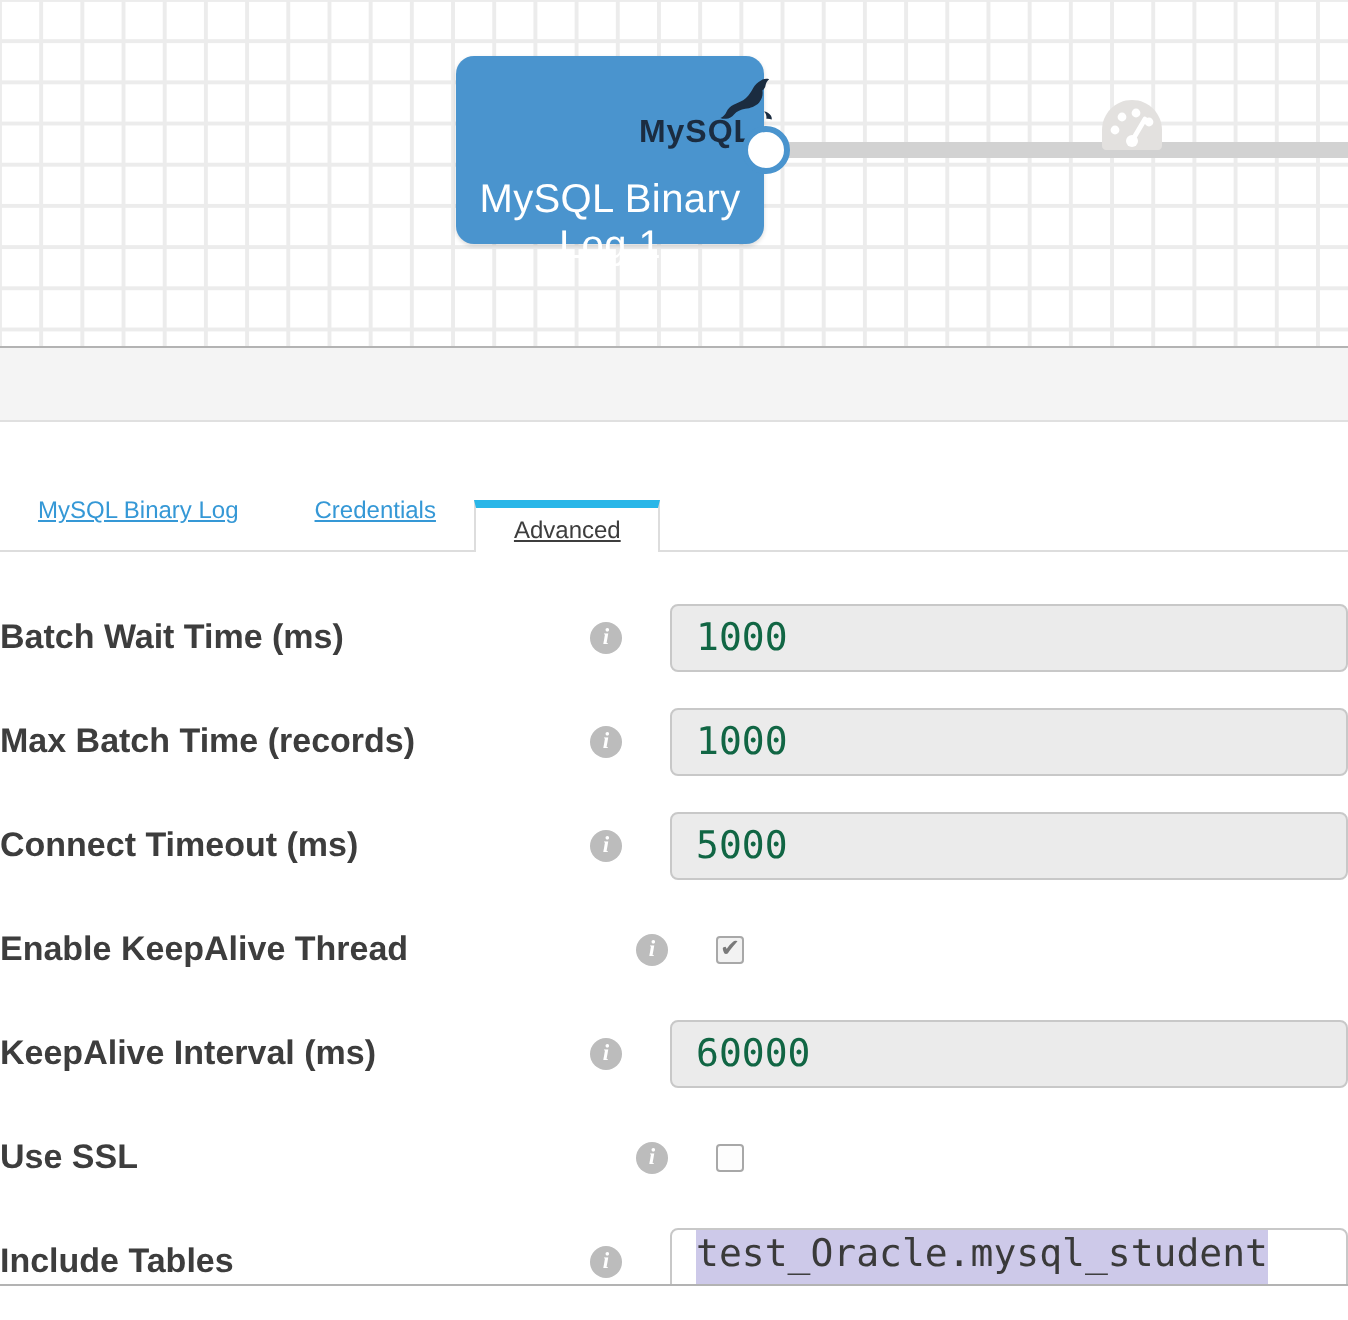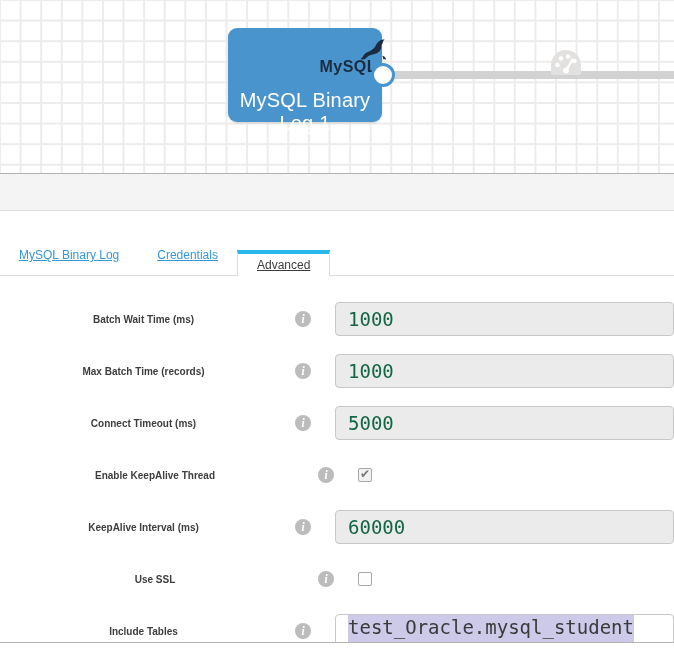--- a/index.html
+++ b/index.html
@@ -70,21 +70,21 @@
     background:#fff; color:#3d3d3d; cursor:default;
     border-top:4px solid var(--accent_tab);
     border-left:1px solid #ddd; border-right:1px solid #ddd;
     margin-bottom:-1px;
     margin-top:19px;
   }
 
   .form { margin-top:26px; }
   .form-row { display:flex; align-items:center; height:34px; margin-bottom:18px; }
   .form-label {
-    width:310px; text-align:center; font-weight:bold; font-size:10px; color:#3d3d3d;
+    width:310px; text-align:left; font-weight:bold; font-size:17px; color:#3d3d3d;
     white-space:nowrap;
   }
   .info-icon {
     width:16px; height:16px; min-width:16px; border-radius:50%; background:#bcbcbc;
     color:#fff; font-size:11.5px; font-weight:bold; font-style:italic;
     font-family:"Liberation Serif", serif;
     display:flex; align-items:center; justify-content:center;
     margin-left:8px; cursor:default;
   }
   .form-value { margin-left:24px; display:flex; align-items:center; }

